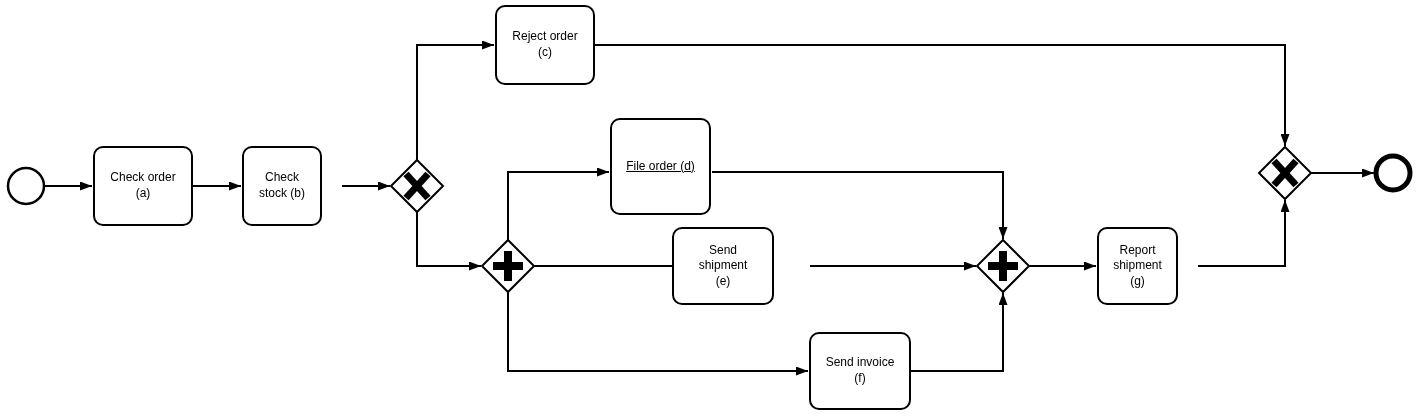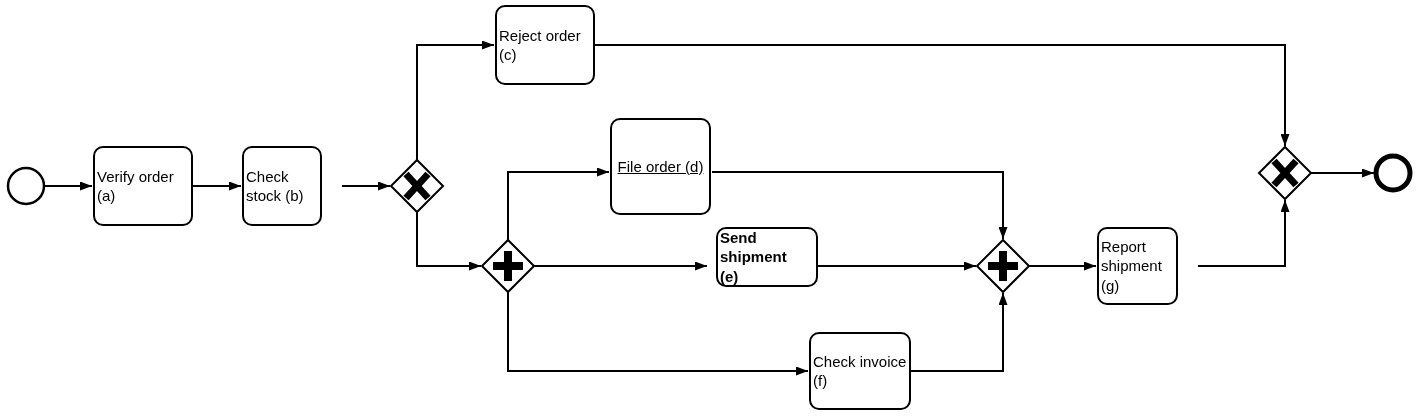--- a/index.html
+++ b/index.html
@@ -22,34 +22,35 @@
   }
   .task {
     position: absolute;
     box-sizing: border-box;
     background: #ffffff;
     border: 2px solid #000000;
     border-radius: 10px;
     display: flex;
     align-items: center;
     justify-content: center;
-    font-size: 15px;
+    text-align: center;
+    font-size: 12px;
     color: #000000;
     line-height: 1.3;
-    padding: 2px;
+    padding: 12px;
   }
   .task span {
     white-space: pre-line;
   }
   
   #task-a { left:  93px; top: 146px; width: 100px; height: 80px; }
   #task-b { left: 242px; top: 146px; width: 80px; height: 80px; }
   #task-c { left: 495px; top:   5px; width: 100px; height: 80px; }
   #task-d { left: 610px; top: 118px; width: 101px; height: 97px; text-decoration: underline; }
-  #task-e { left: 716px; top: 227px; width: 102px; height: 60px; font-weight: bold; }
+  #task-e { left: 672px; top: 227px; width: 102px; height: 78px; }
   #task-f { left: 809px; top: 332px; width: 102px; height: 78px; }
   #task-g { left:1097px; top: 227px; width: 81px; height: 78px; }
 </style>
 </head>
 <body>
 
 <div id="diagram">
 
   <svg id="wires" width="1417" height="418" viewBox="0 0 1417 418">
     <defs>
@@ -107,36 +108,36 @@
     <g>
       <polygon points="1285,147 1311,173 1285,199 1259,173" fill="#ffffff" stroke="#000000" stroke-width="2"></polygon>
       <g stroke="#000000" stroke-width="7" stroke-linecap="butt">
         <line x1="1274" y1="161" x2="1296" y2="185"></line>
         <line x1="1296" y1="161" x2="1274" y2="185"></line>
       </g>
     </g>
   </svg>
 
   <div class="task" id="task-a">
-    <span>Verify order (a)</span>
+    <span>Check order (a)</span>
   </div>
   <div class="task" id="task-b">
     <span>Check stock (b)</span>
   </div>
   <div class="task" id="task-c">
     <span>Reject order (c)</span>
   </div>
   <div class="task" id="task-d">
     <span>File order (d)</span>
   </div>
   <div class="task" id="task-e">
     <span>Send shipment
 (e)</span>
   </div>
   <div class="task" id="task-f">
-    <span>Check invoice (f)</span>
+    <span>Send invoice (f)</span>
   </div>
   <div class="task" id="task-g">
     <span>Report shipment
 (g)</span>
   </div>
 
 </div>
 
 </body></html>

